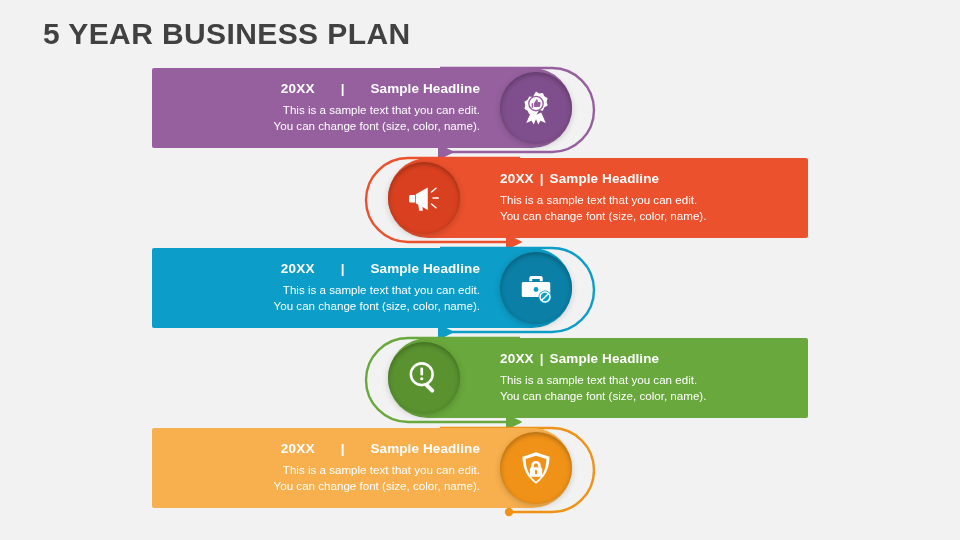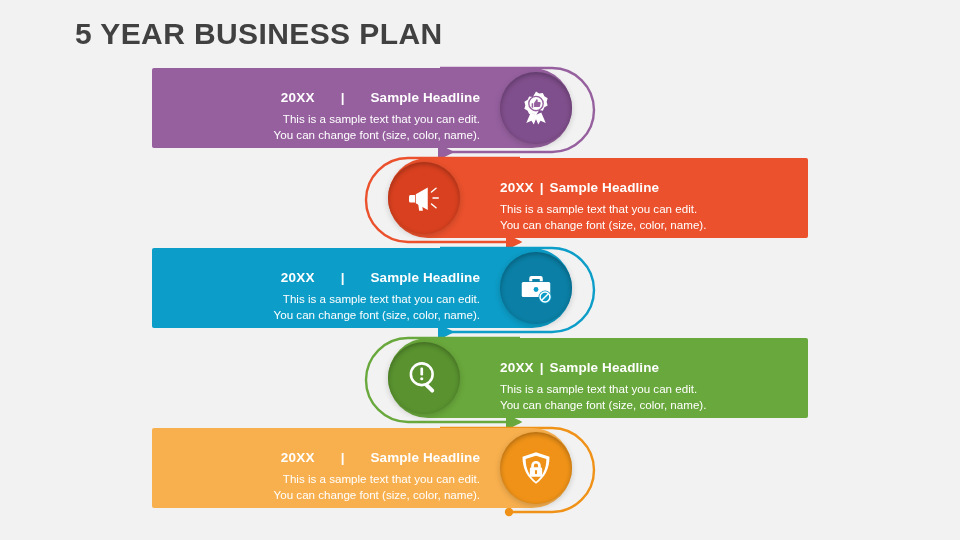--- a/index.html
+++ b/index.html
@@ -37,40 +37,40 @@
   .row.right .txt{left:112px;right:14px;text-align:left;}
 
   .circle{
     position:absolute;top:4px;width:72px;height:72px;border-radius:50%;
     display:flex;align-items:center;justify-content:center;
     box-shadow:0 2px 5px rgba(0,0,0,.28) inset, 0 2px 6px rgba(0,0,0,.18);
   }
   .circle svg{width:36px;height:36px;display:block;}
 
   .txt{position:absolute;top:0;height:80px;
-       display:flex;flex-direction:column;justify-content:center;margin-top:9px;}
+       display:flex;flex-direction:column;justify-content:center;}
   .head{
     font-size:13.5px;font-weight:bold;color:#ffffff;
     white-space:nowrap;line-height:1.1;margin-bottom:5px;
   }
   .head .yr{letter-spacing:.2px;}
   .head .sep{display:inline-block;padding:0 6px;font-weight:bold;}
   .head .hl{letter-spacing:.1px;}
   .row.left .head .sep{padding:0 26px;}
   .body{
     font-size:11.6px;color:#ffffff;
     line-height:1.38;white-space:nowrap;
   }
 </style>
 </head>
 <body style="background: rgb(242, 242, 242);">
 
 <div id="slide">
 
-  <div class="title" style="color: rgb(65, 65, 65); margin-left: 32px;">5 YEAR BUSINESS PLAN</div>
+  <div class="title" style="color: rgb(65, 65, 65);">5 YEAR BUSINESS PLAN</div>
 
   <svg class="arcs" viewBox="0 0 960 540">
     <defs>
       <marker id="ahL1" markerWidth="7" markerHeight="7" refX="6" refY="3.5" orient="auto">
         <path d="M7,0 L0,3.5 L7,7 z" fill="#96609f"></path>
       </marker>
       <marker id="ahR2" markerWidth="7" markerHeight="7" refX="6" refY="3.5" orient="auto">
         <path d="M0,0 L7,3.5 L0,7 z" fill="#ea512c"></path>
       </marker>
       <marker id="ahL3" markerWidth="7" markerHeight="7" refX="6" refY="3.5" orient="auto">

